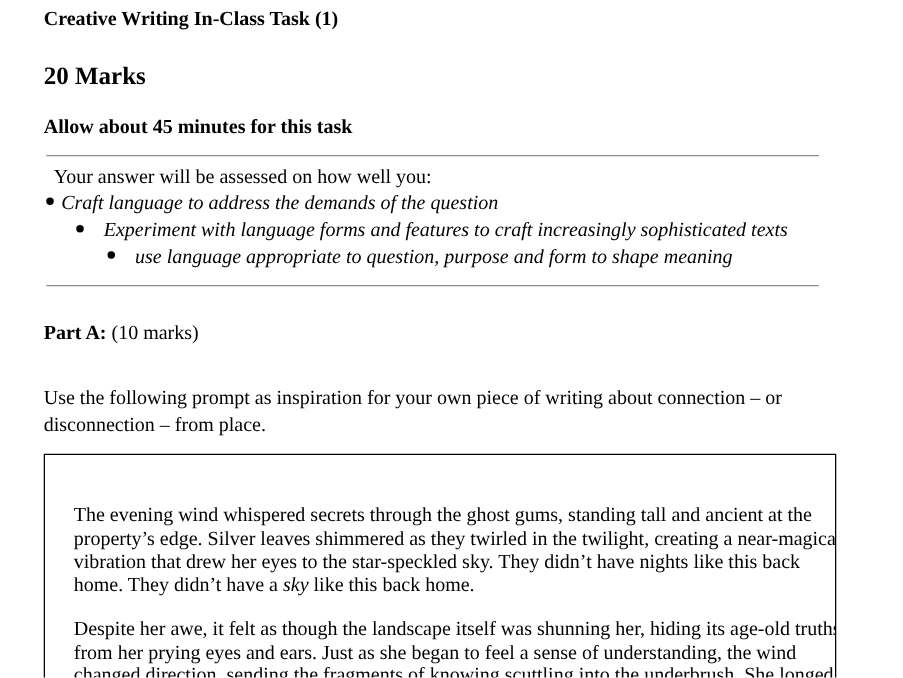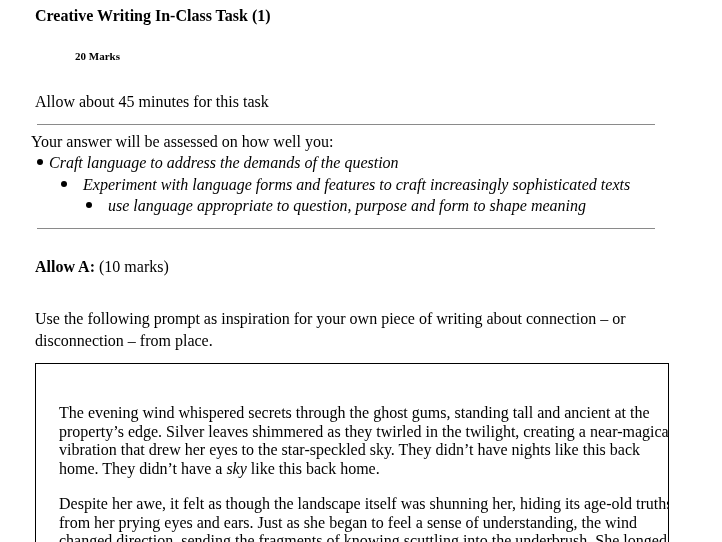--- a/index.html
+++ b/index.html
@@ -12,32 +12,32 @@
       height: 542px;
       overflow: hidden;
       position: relative;
       font-family: "Liberation Serif", "DejaVu Serif", serif;
       color: #000000;
       font-size: 16px;
     }
     .abs { position: absolute; white-space: nowrap; }
     .bold { font-weight: bold; }
     .title { left: 35px; top: 7px; font-size: 16px; font-weight: bold; text-align: center; }
-    .marks { left: 35px; top: 50px; font-size: 11px; font-weight: bold; margin-left: 40px; }
-    .allow { left: 35px; top: 93px; font-size: 16px; font-weight: normal; text-align: center; }
+    .marks { left: 35px; top: 50px; font-size: 20px; font-weight: bold; }
+    .allow { left: 35px; top: 93px; font-size: 16px; font-weight: bold; text-align: center; }
     .hr {
       position: absolute;
       left: 37px;
       width: 618px;
       height: 0;
       border-top: 1px solid #8a8a8a;
     }
     .hr1 { top: 124px; }
     .hr2 { top: 228px; }
-    .assess-intro { left: 31px; top: 133px; }
+    .assess-intro { left: 43px; top: 133px; }
     .bullet {
       position: absolute;
       white-space: nowrap;
       font-size: 16px;
       font-style: italic;
     }
     .bullet .dot {
       display: inline-block;
       width: 6px; height: 6px;
       background: #000;
@@ -101,21 +101,21 @@
   <div class="bullet b2">
     <span class="dot"></span><span>Experiment with language forms and features to craft increasingly sophisticated texts</span>
   </div>
   <div class="bullet b3">
     <span class="dot"></span><span>use language appropriate to question, purpose and form to shape meaning</span>
   </div>
 
   <div class="hr hr2"></div>
 
   <div class="abs part">
-    <span class="bold">Allow A:</span>
+    <span class="bold">Part A:</span>
     <span>(10 marks)</span>
   </div>
 
   <div class="prompt">Use the following prompt as inspiration for your own piece of writing about connection – or disconnection – from place.</div>
 
   <div class="box">
     <p class="p1"><span>The evening wind whispered secrets through the ghost gums, standing tall and ancient at the property’s edge. Silver leaves shimmered as they twirled in the twilight, creating a near-magical vibration that drew her eyes to the star-speckled sky. They didn’t have nights like this back home. They didn’t have a </span><em>sky</em><span> like this back home.</span></p>
     <p class="p2">Despite her awe, it felt as though the landscape itself was shunning her, hiding its age-old truths from her prying eyes and ears. Just as she began to feel a sense of understanding, the wind changed direction, sending the fragments of knowing scuttling into the underbrush. She longed to know the language of this place, to feel rooted to the ground like the ancient eucalypts, to</p>
   </div>
 

